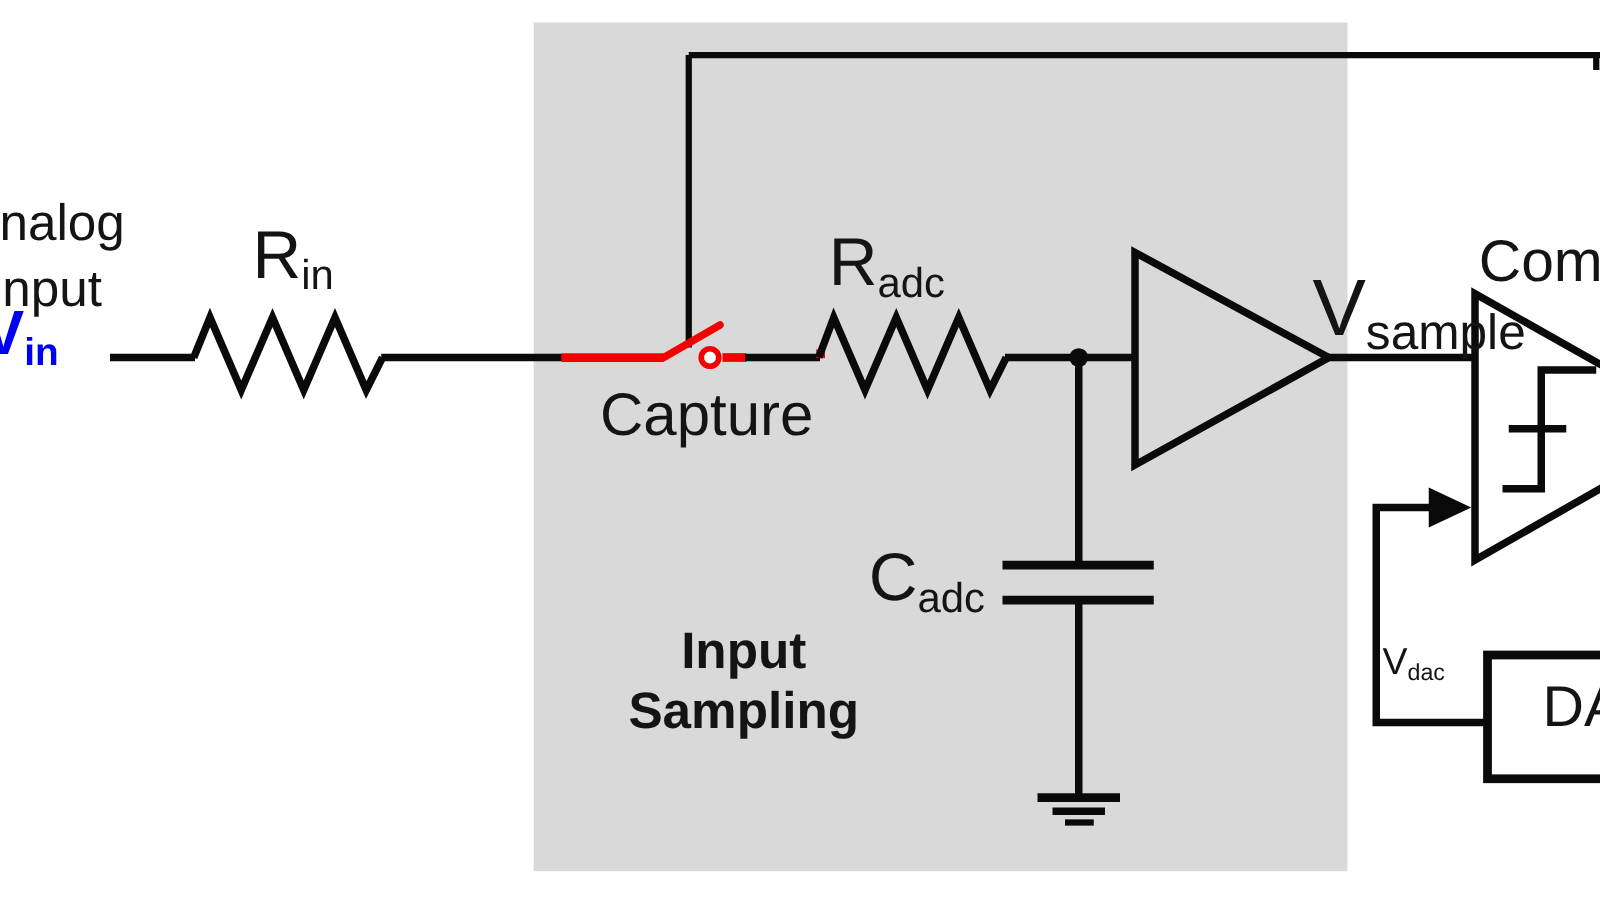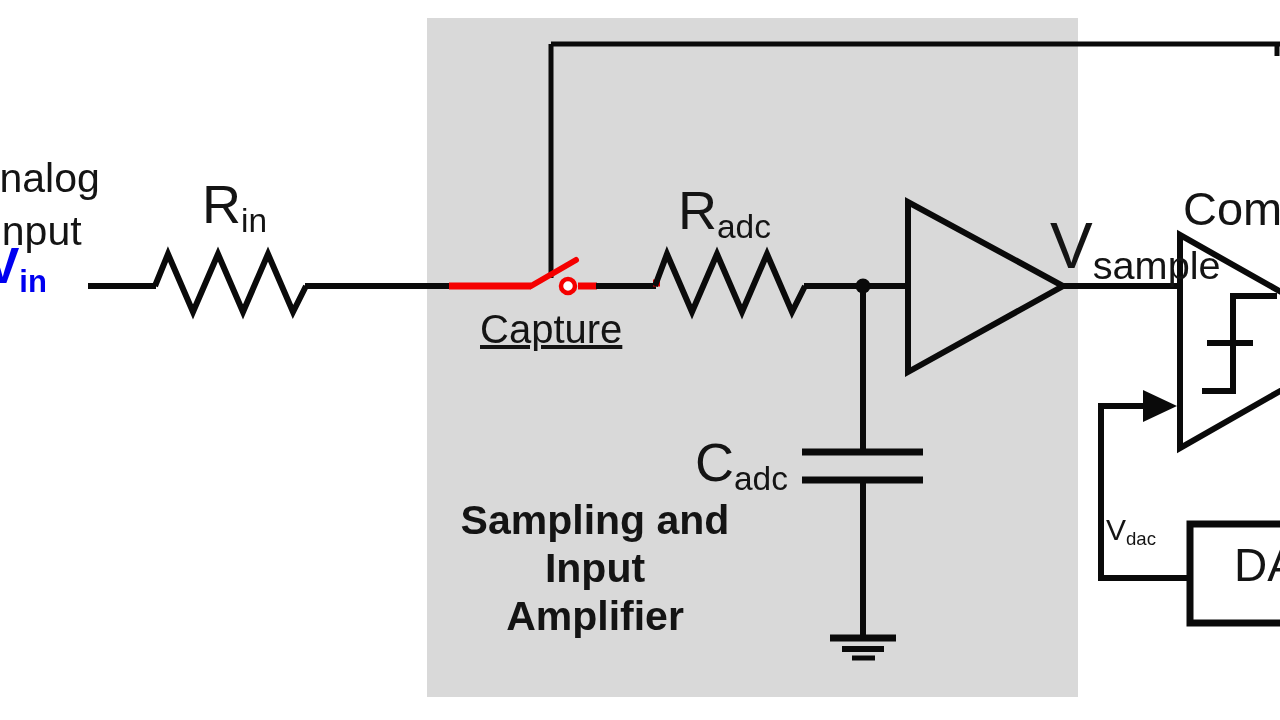--- a/index.html
+++ b/index.html
@@ -78,33 +78,32 @@
 
   <div class="lbl center" style="left:-30px;top:152px;width:132px;font-size:41px;line-height:53px;">
     <div>Analog</div>
     <div>Input</div>
   </div>
 
   <div class="lbl vin" style="left:-14px;top:240px;font-size:50px;"><span>V</span><span class="sub">in</span></div>
 
   <div class="lbl" style="left:202px;top:176px;font-size:54px;"><span>R</span><span class="sub">in</span></div>
 
-  <div class="lbl" style="left:480px;top:308px;font-size:40px;text-decoration:underline;">Capture</div>
+  <div class="lbl" style="left:480px;top:308px;font-size:48px;">Capture</div>
 
-  <div class="lbl" style="left:678px;top:182px;font-size:54px;"><span>R</span><span class="sub">adc</span></div>
+  <div class="lbl" style="left:663px;top:182px;font-size:54px;"><span>R</span><span class="sub">adc</span></div>
 
   <div class="lbl" style="left:695px;top:434px;font-size:54px;"><span>C</span><span class="sub">adc</span></div>
 
   <div class="lbl" style="left:1050px;top:213px;font-size:64px;"><span>V</span><span class="sub">sample</span></div>
 
   <div class="lbl" style="left:1183px;top:184px;font-size:47px;">Comp</div>
 
   <div class="lbl" style="left:1106px;top:514px;font-size:30px;"><span>V</span><span class="sub">dac</span></div>
 
   <div class="lbl" style="left:1234px;top:541px;font-size:46px;">DAC</div>
 
   <div class="lbl center bold" style="left:420px;top:496px;width:350px;font-size:41px;line-height:48px;">
-    <div>Sampling and</div>
     <div>Input</div>
-    <div>Amplifier</div>
+    <div>Sampling</div>
   </div>
 
 </div>
 
 </body></html>

